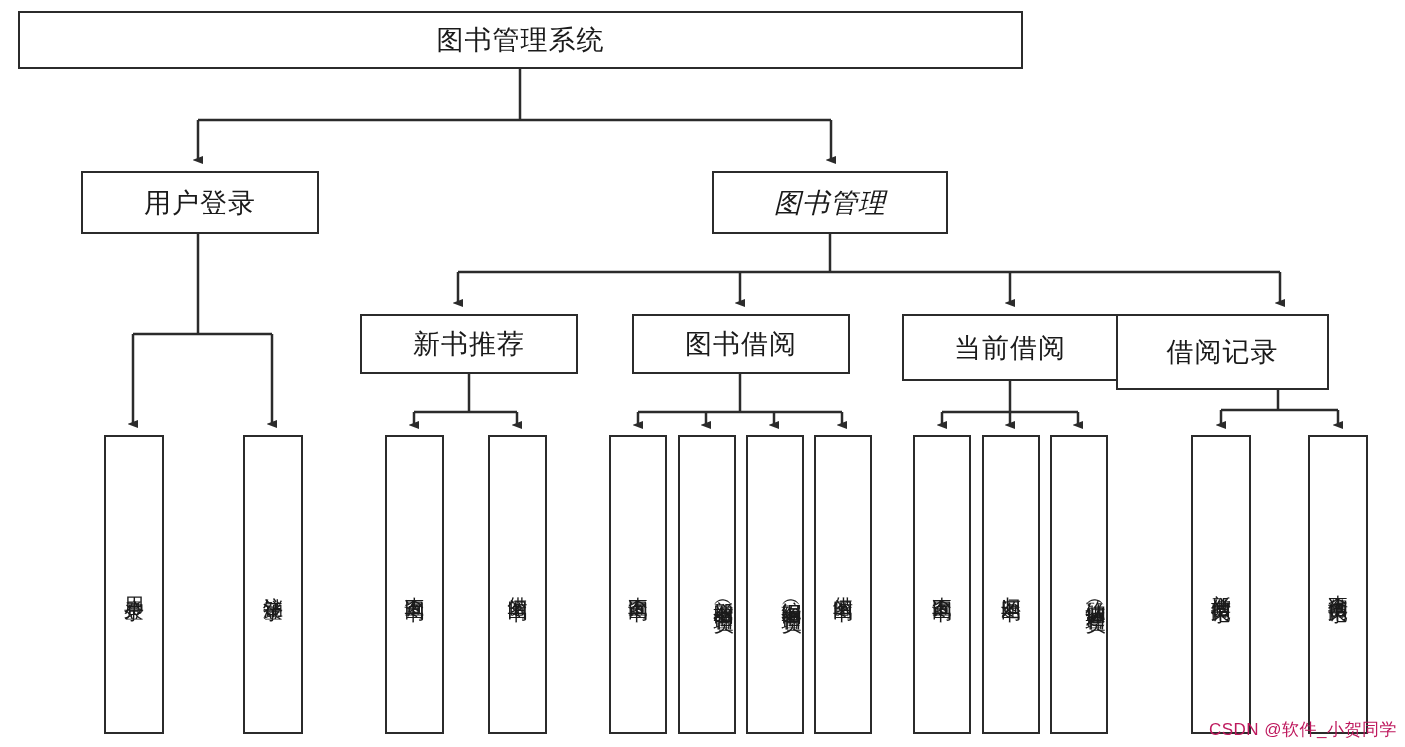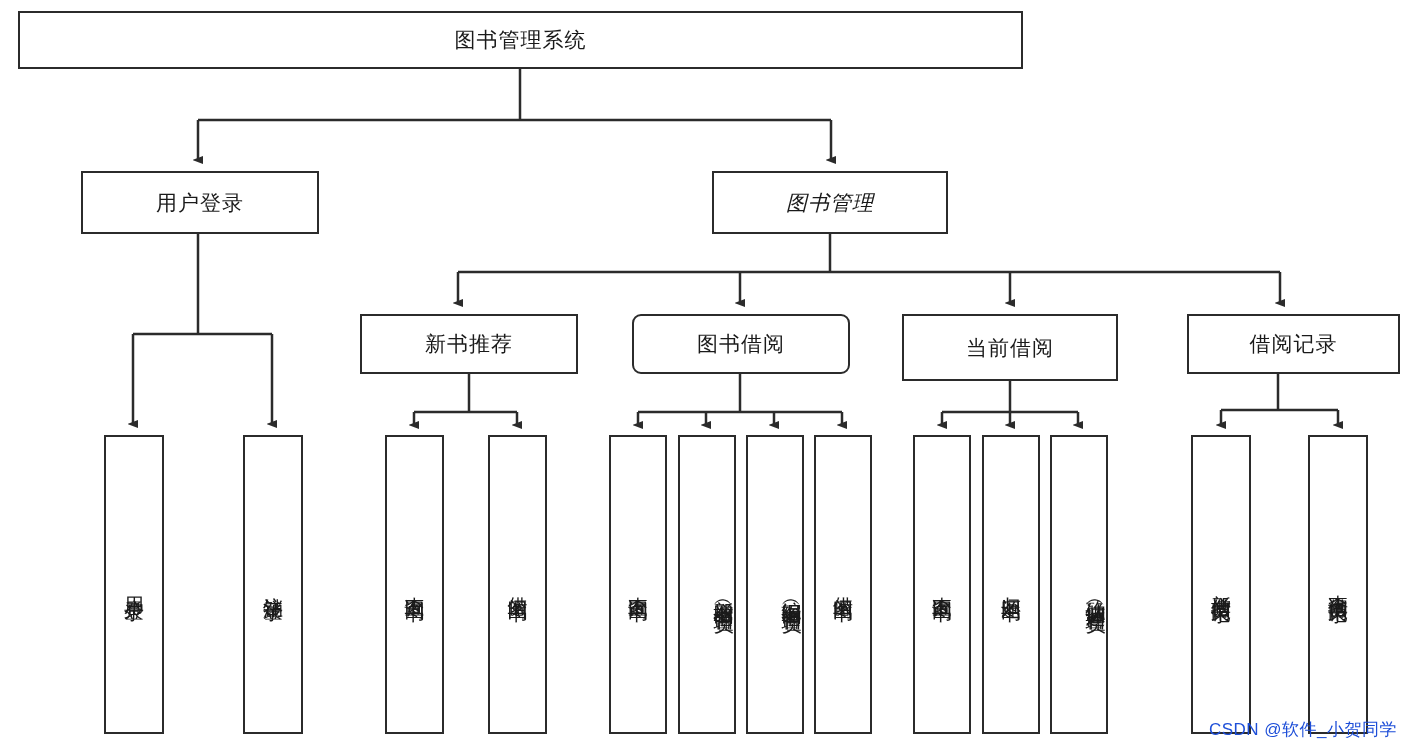--- a/index.html
+++ b/index.html
@@ -21,21 +21,21 @@
     position: absolute;
     box-sizing: border-box;
     border: 2px solid #2b2b2b;
     background: #ffffff;
     display: flex;
     align-items: center;
     justify-content: center;
     color: #1a1a1a;
   }
   .node.horiz {
-    font-size: 21px;
+    font-size: 27px;
     letter-spacing: 1px;
   }
   .node.vert {
     writing-mode: vertical-rl;
     text-orientation: upright;
     font-size: 20px;
     letter-spacing: 2px;
     line-height: 1.05;
     align-items: flex-start;
     justify-content: center;
@@ -51,21 +51,21 @@
     top: 0;
     width: 1405px;
     height: 747px;
     pointer-events: none;
   }
   .watermark {
     position: absolute;
     right: 8px;
     bottom: 6px;
     font-size: 17px;
-    color: #1d4ed8;
+    color: #be185d;
     letter-spacing: 0.5px;
     white-space: nowrap;
   }
 </style>
 </head>
 <body>
 
 <div id="canvas">
 
   <svg class="links" viewBox="0 0 1405 747">
@@ -120,23 +120,23 @@
       <path d="M1338,410 L1338,425" marker-end="url(#arrow)"></path>
     </g>
   </svg>
 
   <div class="node horiz" style="left:18px; top:11px; width:1005px; height:58px;">图书管理系统</div>
 
   <div class="node horiz" style="left:81px; top:171px; width:238px; height:63px;">用户登录</div>
   <div class="node horiz" style="left:712px; top:171px; width:236px; height:63px;font-style:italic;">图书管理</div>
 
   <div class="node horiz" style="left:360px; top:314px; width:218px; height:60px;">新书推荐</div>
-  <div class="node horiz" style="left:632px; top:314px; width:218px; height:60px;border-radius:9px;">图书借阅</div>
+  <div class="node horiz" style="left:632px; top:314px; width:218px; height:60px;">图书借阅</div>
   <div class="node horiz" style="left:902px; top:314px; width:216px; height:67px;">当前借阅</div>
-  <div class="node horiz" style="left:1187px; top:314px; width:213px; height:60px;text-align:center;">借阅记录</div>
+  <div class="node horiz" style="left:1116px; top:314px; width:213px; height:76px;text-align:center;">借阅记录</div>
 
   <div class="node vert root-leaf" style="left:104px; top:435px; width:60px; height:299px;">用户登录</div>
   <div class="node vert root-leaf" style="left:243px; top:435px; width:60px; height:299px;">注销登录</div>
 
   <div class="node vert root-leaf" style="left:385px; top:435px; width:59px; height:299px;">查询图书</div>
   <div class="node vert root-leaf" style="left:488px; top:435px; width:59px; height:299px;">借阅图书</div>
 
   <div class="node vert root-leaf" style="left:609px; top:435px; width:58px; height:299px;">查询图书</div>
   <div class="node vert" style="left:678px; top:435px; width:58px; height:299px;">新增图书（管理员）</div>
   <div class="node vert" style="left:746px; top:435px; width:58px; height:299px;">编辑图书（管理员）</div>

